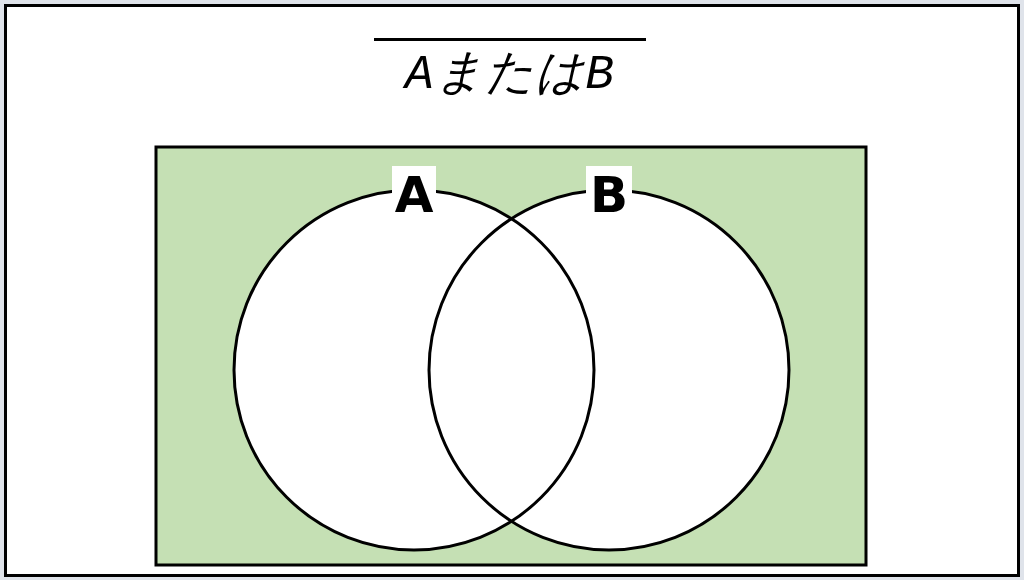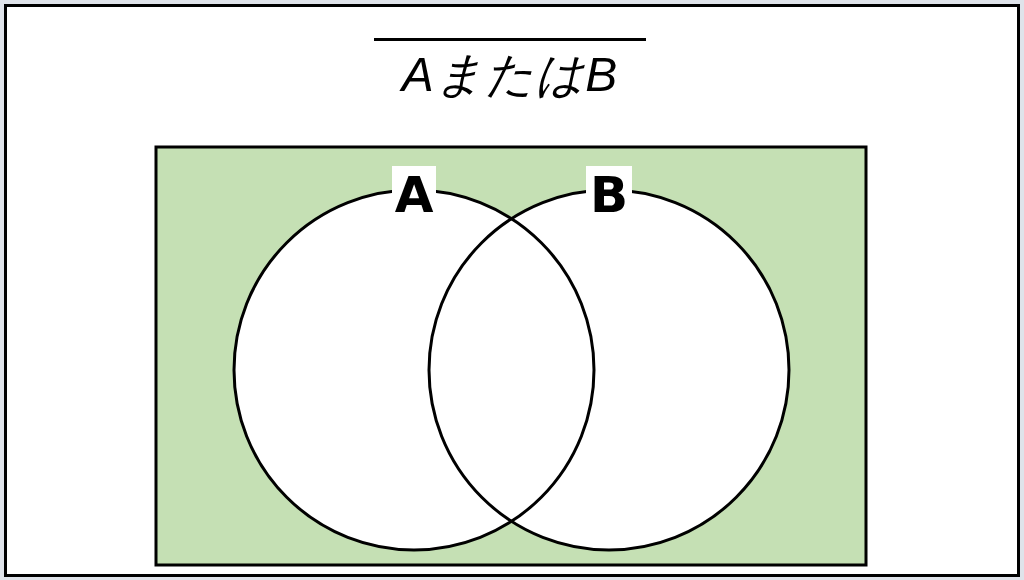--- a/index.html
+++ b/index.html
@@ -23,21 +23,21 @@
       left: 374px; top: 38px;
       width: 272px;
       height: 68px;
       border-top: 3px solid #000;
     }
     .title-text {
       position: absolute;
       left: 0; top: 4px;
       width: 272px;
       text-align: center;
-      font-family: Liberation Sans, sans-serif;
+      font-family: Liberation Mono, monospace;
       font-style: italic;
       font-size: 48px;
       line-height: 60px;
       color: #000;
       letter-spacing: 1px;
       white-space: nowrap;
     }
     svg.venn {
       position: absolute;
       left: 0; top: 0;

